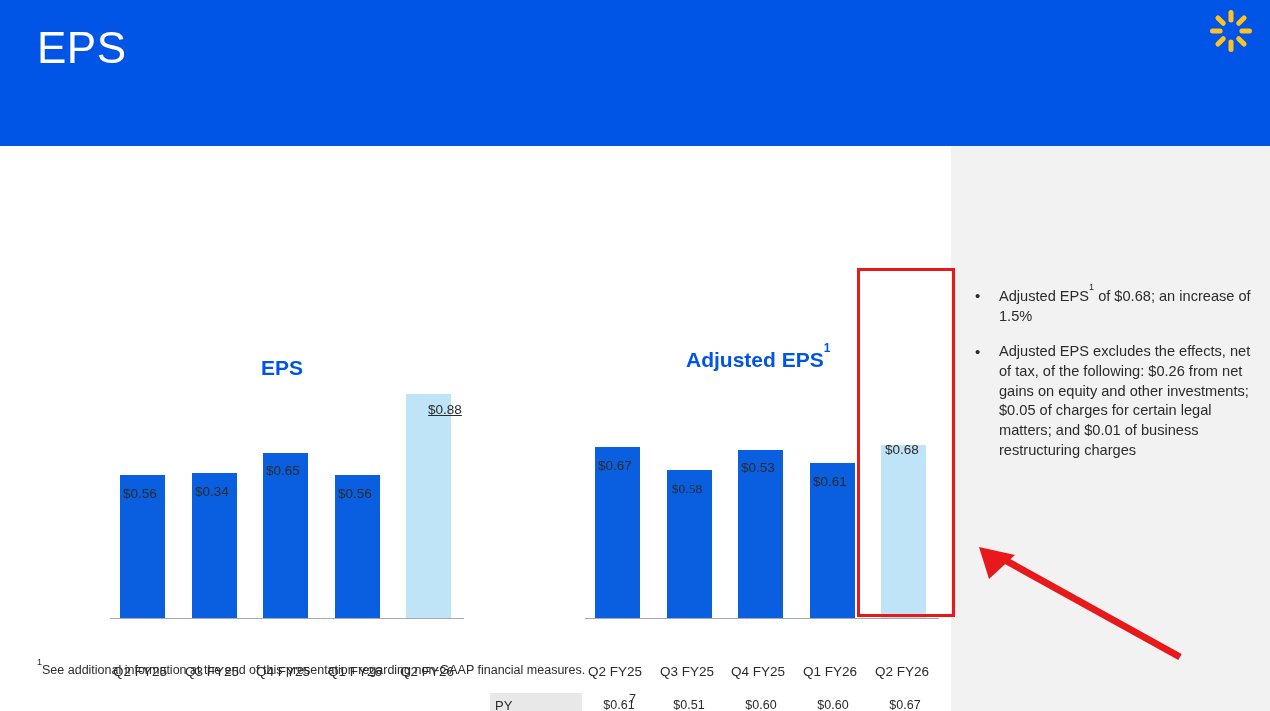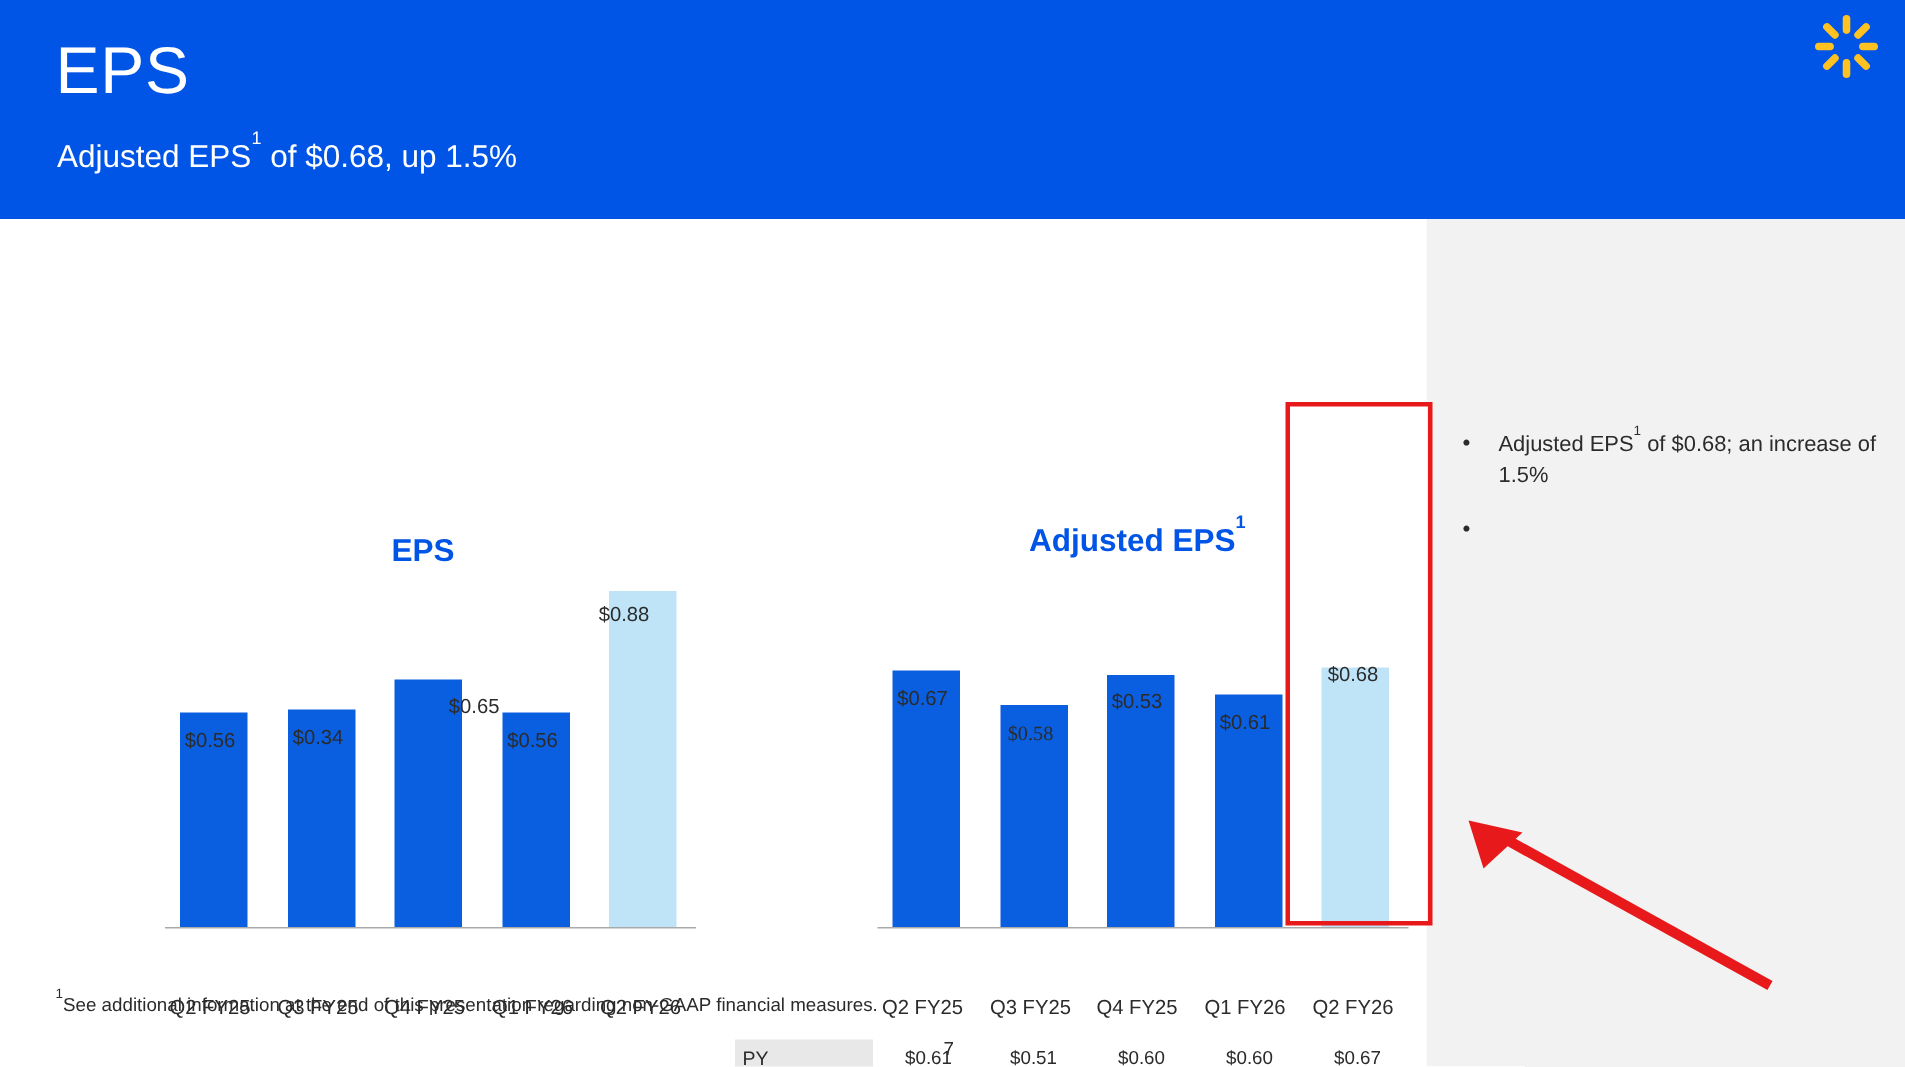--- a/index.html
+++ b/index.html
@@ -93,23 +93,20 @@
   #pagenum {
     position:absolute; left:629px; top:692px; font-size:12.5px; color:#2b2b2b;
   }
   #arrow { position:absolute; left:975px; top:545px; width:220px; height:120px; }
 </style>
 </head>
 <body>
 
 <div id="header">
   <div id="header-title">EPS</div>
-  <div id="header-sub">
-    <span>Adjusted EPS</span><sup>1</sup><span> of $0.68, up 1.5%</span>
-  </div>
   <svg id="spark" viewBox="0 0 100 100">
     <g fill="#ffc220">
       <rect x="44" y="0" width="12" height="30" rx="6"></rect>
       <rect x="44" y="70" width="12" height="30" rx="6"></rect>
       <rect x="0" y="44" width="30" height="12" rx="6"></rect>
       <rect x="70" y="44" width="30" height="12" rx="6"></rect>
       <rect x="44" y="0" width="12" height="30" rx="6" transform="rotate(45 50 50)"></rect>
       <rect x="44" y="70" width="12" height="30" rx="6" transform="rotate(45 50 50)"></rect>
       <rect x="0" y="44" width="30" height="12" rx="6" transform="rotate(45 50 50)"></rect>
       <rect x="70" y="44" width="30" height="12" rx="6" transform="rotate(45 50 50)"></rect>
@@ -118,20 +115,21 @@
 </div>
 
 <div id="right-panel"></div>
 <div id="bullets">
   <div class="bullet">
     <span class="dot">•</span>
     <span>Adjusted EPS</span><sup>1</sup><span> of $0.68; an increase of 1.5%</span>
   </div>
   <div class="bullet">
     <span class="dot">•</span>
+    <span>Adjusted EPS excludes the effects, net of tax, of the following: $0.26 from net gains on equity and other investments; $0.05 of charges for certain legal matters; and  $0.01 of business restructuring charges</span>
   </div>
 </div>
 
 <div id="chart-area">
 
   <div class="chart-title" style="left:261px; top:210px;">
     <span>EPS</span>
   </div>
 
   <div class="plot" style="left:110px; top:110px; width:360px; height:400px;">
@@ -139,23 +137,23 @@
 
     <div class="bar" style="left:10px;  bottom:38px; width:45px; height:143px;"></div>
     <div class="bar" style="left:82px;  bottom:38px; width:45px; height:145px;"></div>
     <div class="bar" style="left:153px; bottom:38px; width:45px; height:165px;"></div>
     <div class="bar" style="left:225px; bottom:38px; width:45px; height:143px;"></div>
     <div class="bar highlight" style="left:296px; bottom:38px; width:45px; height:224px;"></div>
   </div>
 
   <div class="bar-label" style="left:90px;  top:340px; width:100px;">$0.56</div>
   <div class="bar-label" style="left:162px; top:338px; width:100px;">$0.34</div>
-  <div class="bar-label" style="left:233px; top:317px; width:100px;text-align:right;">$0.65</div>
+  <div class="bar-label" style="left:233px; top:317px; width:100px;">$0.65</div>
   <div class="bar-label" style="left:305px; top:340px; width:100px;">$0.56</div>
-  <div class="bar-label" style="left:366px; top:256px; width:100px;">$0.88</div>
+  <div class="bar-label" style="left:395px; top:256px; width:100px;text-decoration:underline;">$0.88</div>
 
   <div class="cat-label" style="left:90px;  top:518px; width:100px;">Q2 FY25</div>
   <div class="cat-label" style="left:162px; top:518px; width:100px;">Q3 FY25</div>
   <div class="cat-label" style="left:233px; top:518px; width:100px;">Q4 FY25</div>
   <div class="cat-label" style="left:305px; top:518px; width:100px;">Q1 FY26</div>
   <div class="cat-label" style="left:377px; top:518px; width:100px;">Q2 FY26</div>
 
   <div class="chart-title" style="left:686px; top:202px;">
     <span>Adjusted EPS</span><sup>1</sup>
   </div>

